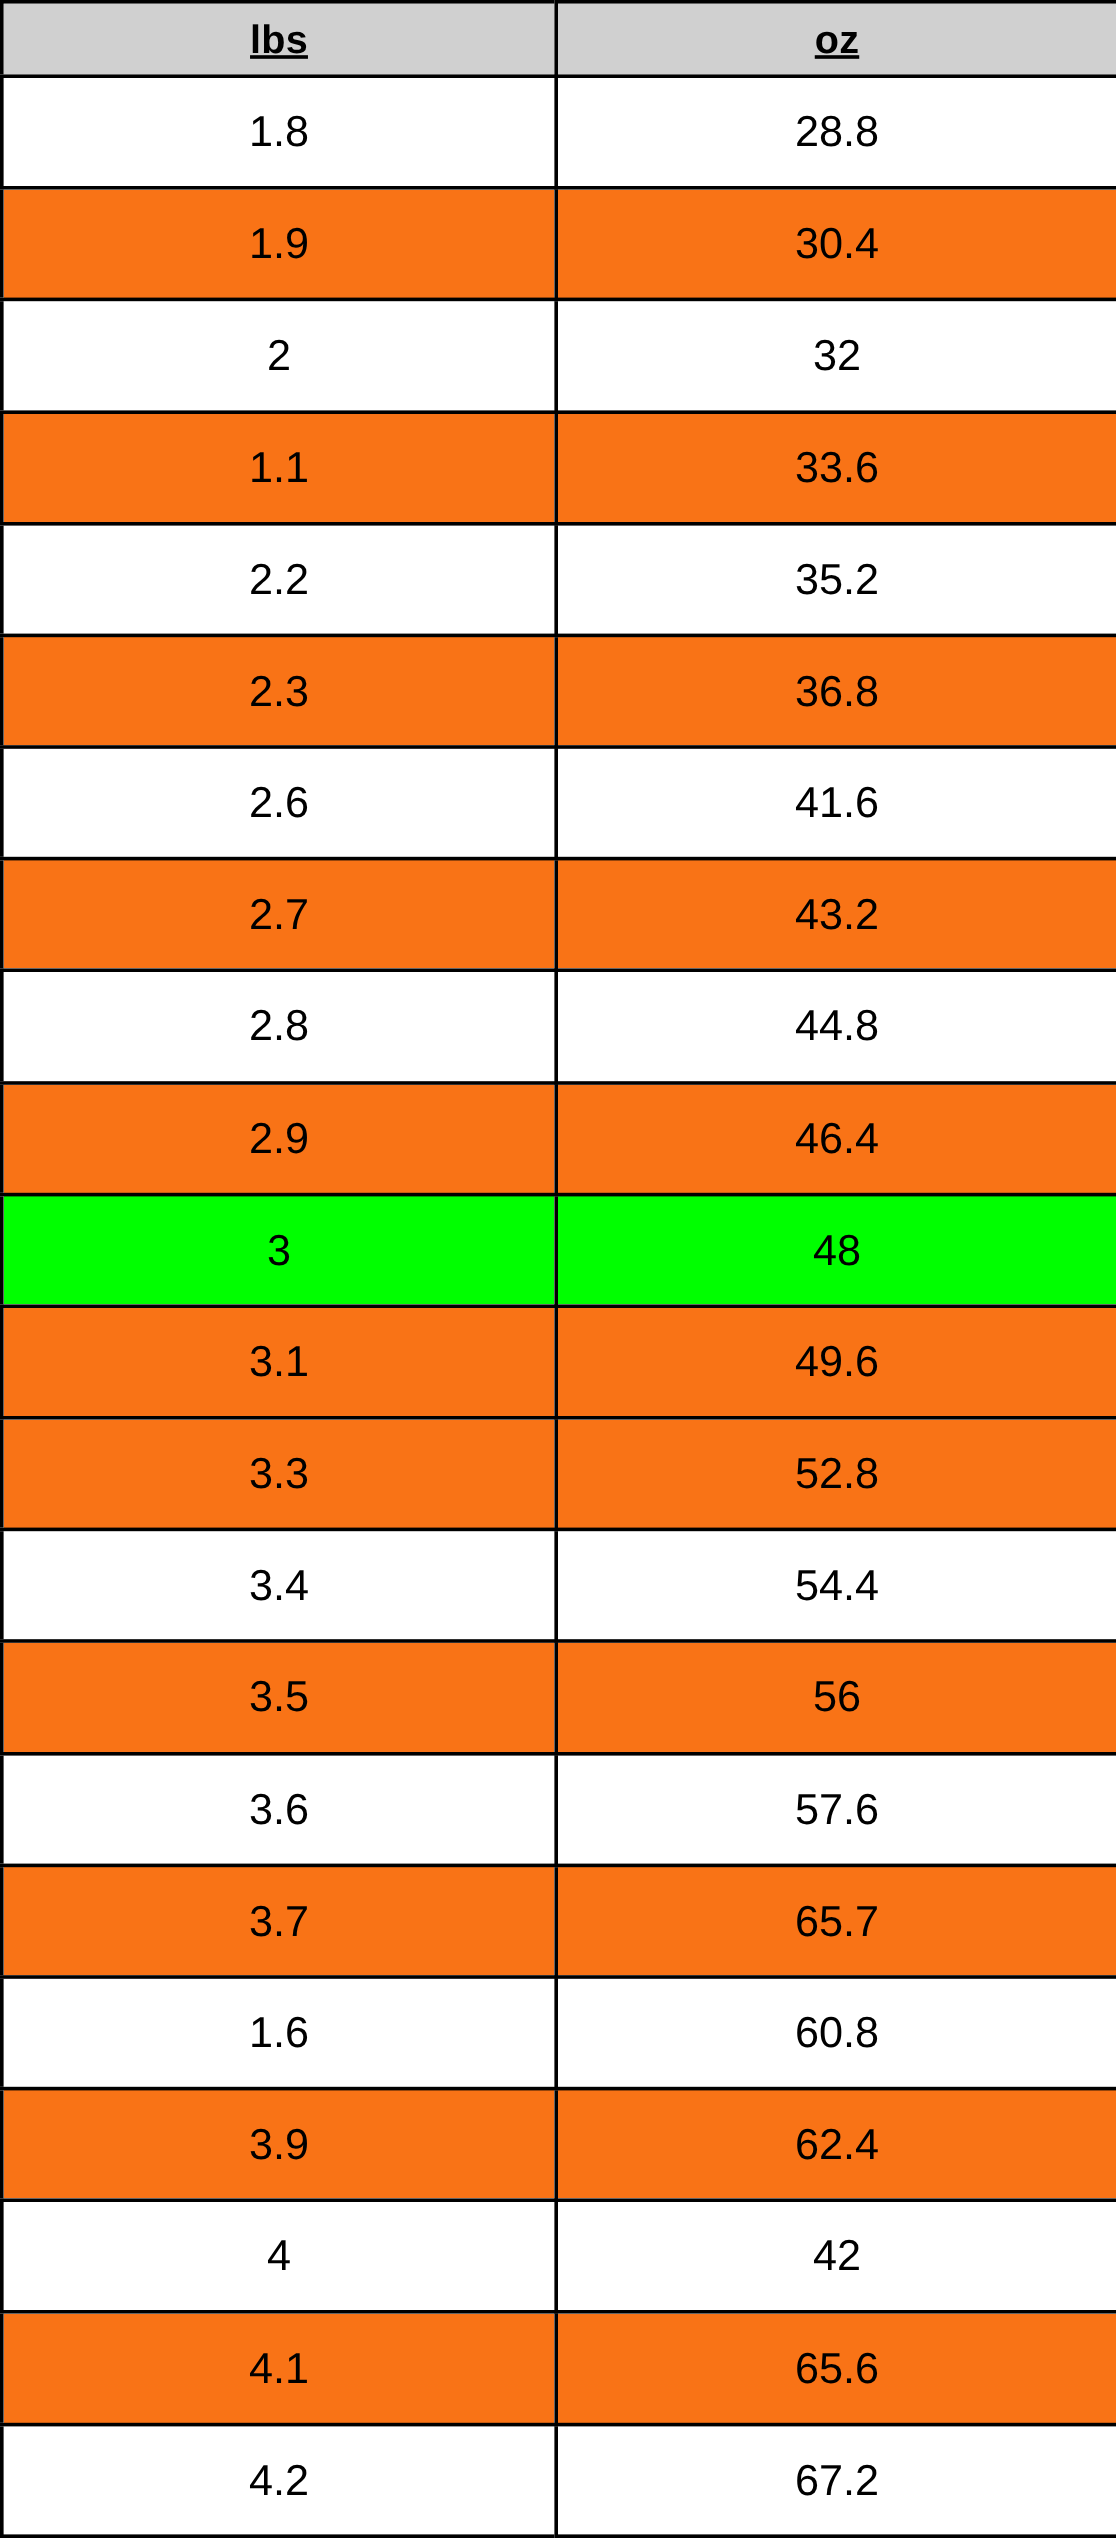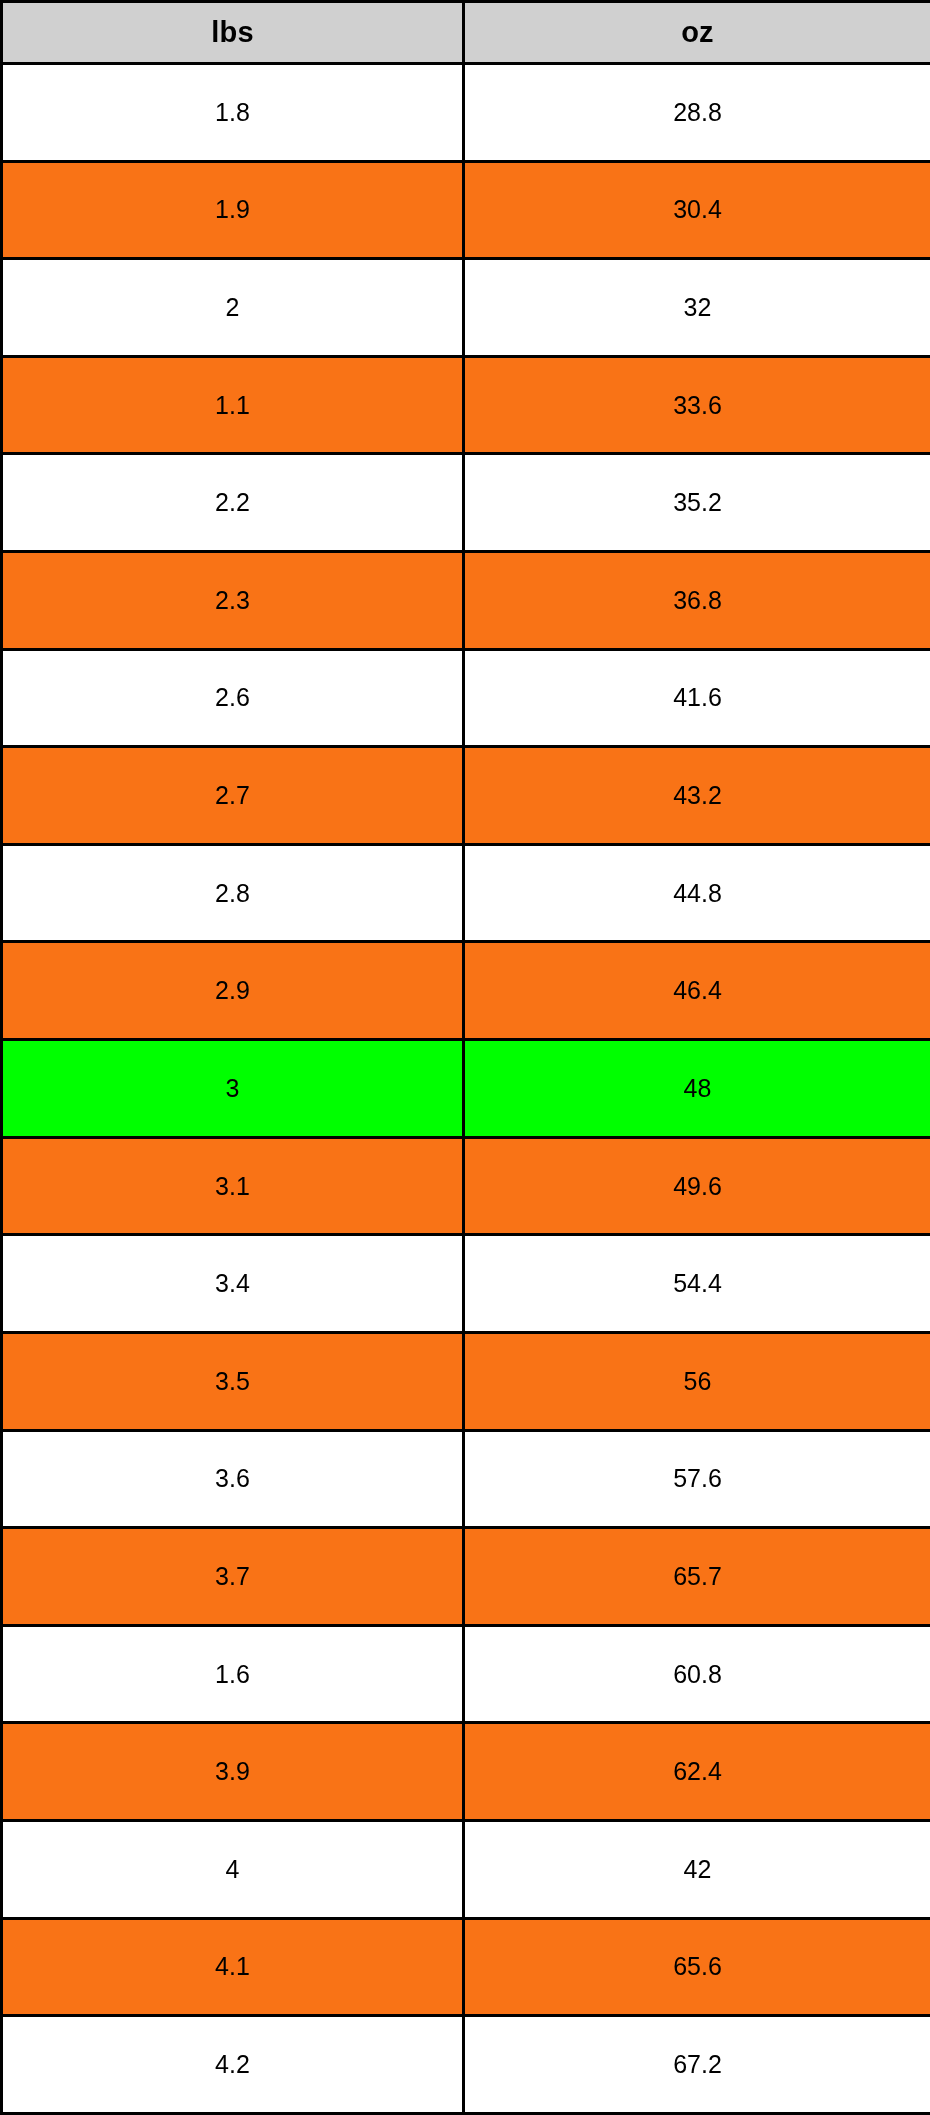--- a/index.html
+++ b/index.html
@@ -43,30 +43,31 @@
   .conv-table td:last-child {
     border-right: none;
   }
 
   thead tr.header-row {
     height: 62px;
   }
   thead th {
     background: #d0d0d0;
     font-weight: bold;
-    font-size: 29px;
+    font-size: 33px;
     letter-spacing: 0.2px;
+    text-decoration: underline;
   }
 
   tbody tr {
     height: 79px;
   }
   tbody td {
     font-weight: normal;
-    font-size: 25px;
+    font-size: 36px;
   }
 
   tbody tr.row-odd  td { background: #ffffff; }
   tbody tr.row-even td { background: #f97316; }
   tbody tr.row-highlight td { background: #00ff00; }
 
   tbody tr:last-child td { border-bottom: none; }
 </style>
 </head>
 <body>
@@ -124,20 +125,24 @@
         <td>46.4</td>
       </tr>
       <tr class="row-highlight">
         <td>3</td>
         <td>48</td>
       </tr>
       <tr class="row-even">
         <td>3.1</td>
         <td>49.6</td>
       </tr>
+      <tr class="row-even">
+        <td>3.3</td>
+        <td>52.8</td>
+      </tr>
       <tr class="row-odd">
         <td>3.4</td>
         <td>54.4</td>
       </tr>
       <tr class="row-even">
         <td>3.5</td>
         <td>56</td>
       </tr>
       <tr class="row-odd">
         <td>3.6</td>

